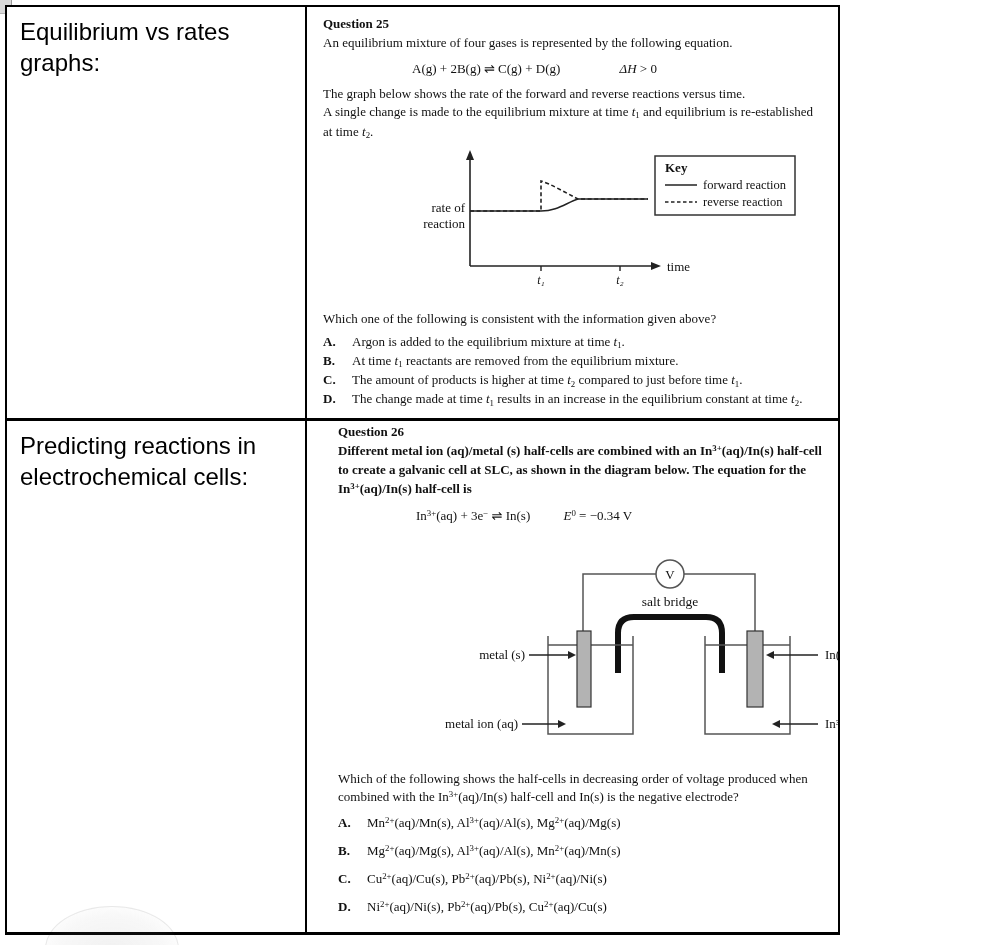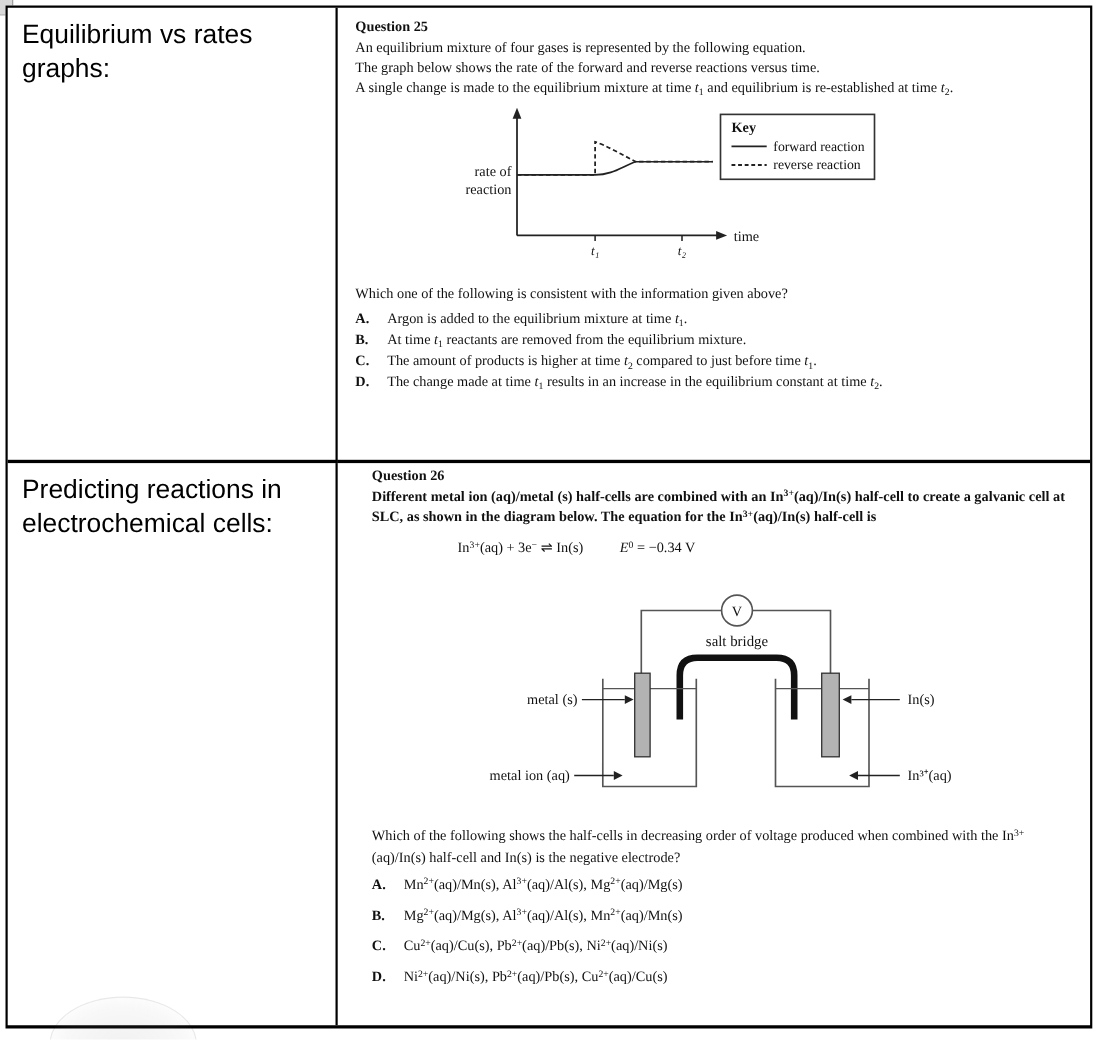--- a/index.html
+++ b/index.html
@@ -6,21 +6,21 @@
   body{
     width:1000px;height:945px;position:relative;background:#ffffff;
     font-family:"Liberation Serif", serif;color:#111;overflow:hidden;
   }
   .corner-notch{
     position:absolute;left:0;top:0;width:11px;height:13px;
     background:#d9d9d9;border-right:1px solid #9a9a9a;border-bottom:1px solid #b5b5b5;
     z-index:1;
   }
   .exam-table{
-    position:absolute;left:5px;top:5px;width:988px;height:930px;
+    position:absolute;left:5px;top:5px;width:835px;height:930px;
     border:2px solid #000;border-bottom-width:3px;box-sizing:border-box;
     display:grid;grid-template-columns:300px 1fr;grid-template-rows:414px 1fr;
     background:#fff;z-index:2;
   }
   .cell{box-sizing:border-box;}
   .left-cell{
     border-right:2px solid #000;
     font-family:"Liberation Sans", sans-serif;
     font-size:24px;line-height:1.28;color:#000;
     padding:10px 12px 0 13px;
@@ -68,20 +68,24 @@
 
 <div class="exam-table">
 
   <div class="cell left-cell row1">
     <span>Equilibrium vs rates graphs:</span>
   </div>
 
   <div class="cell right-cell row1">
     <p class="q-title">Question 25</p>
     <p class="q-text">An equilibrium mixture of four gases is represented by the following equation.</p>
+    <div class="eq-row eq25">
+      <span class="eq">A(g) + 2B(g) ⇌ C(g) + D(g)</span>
+      <span class="cond"><i>ΔH</i> &gt; 0</span>
+    </div>
     <p class="q-text">The graph below shows the rate of the forward and reverse reactions versus time.</p>
     <p class="q-text">A single change is made to the equilibrium mixture at time <i>t</i><sub>1</sub> and equilibrium is re-established at time <i>t</i><sub>2</sub>.</p>
 
     <svg class="graph-svg" width="480" height="150" viewBox="0 0 480 150">
 
       <line x1="55" y1="118" x2="55" y2="8" stroke="#222" stroke-width="1.6"></line>
       <polygon points="51,12 55,2 59,12" fill="#222"></polygon>
       <line x1="55" y1="118" x2="237" y2="118" stroke="#222" stroke-width="1.6"></line>
       <polygon points="236,114 246,118 236,122" fill="#222"></polygon>
 

